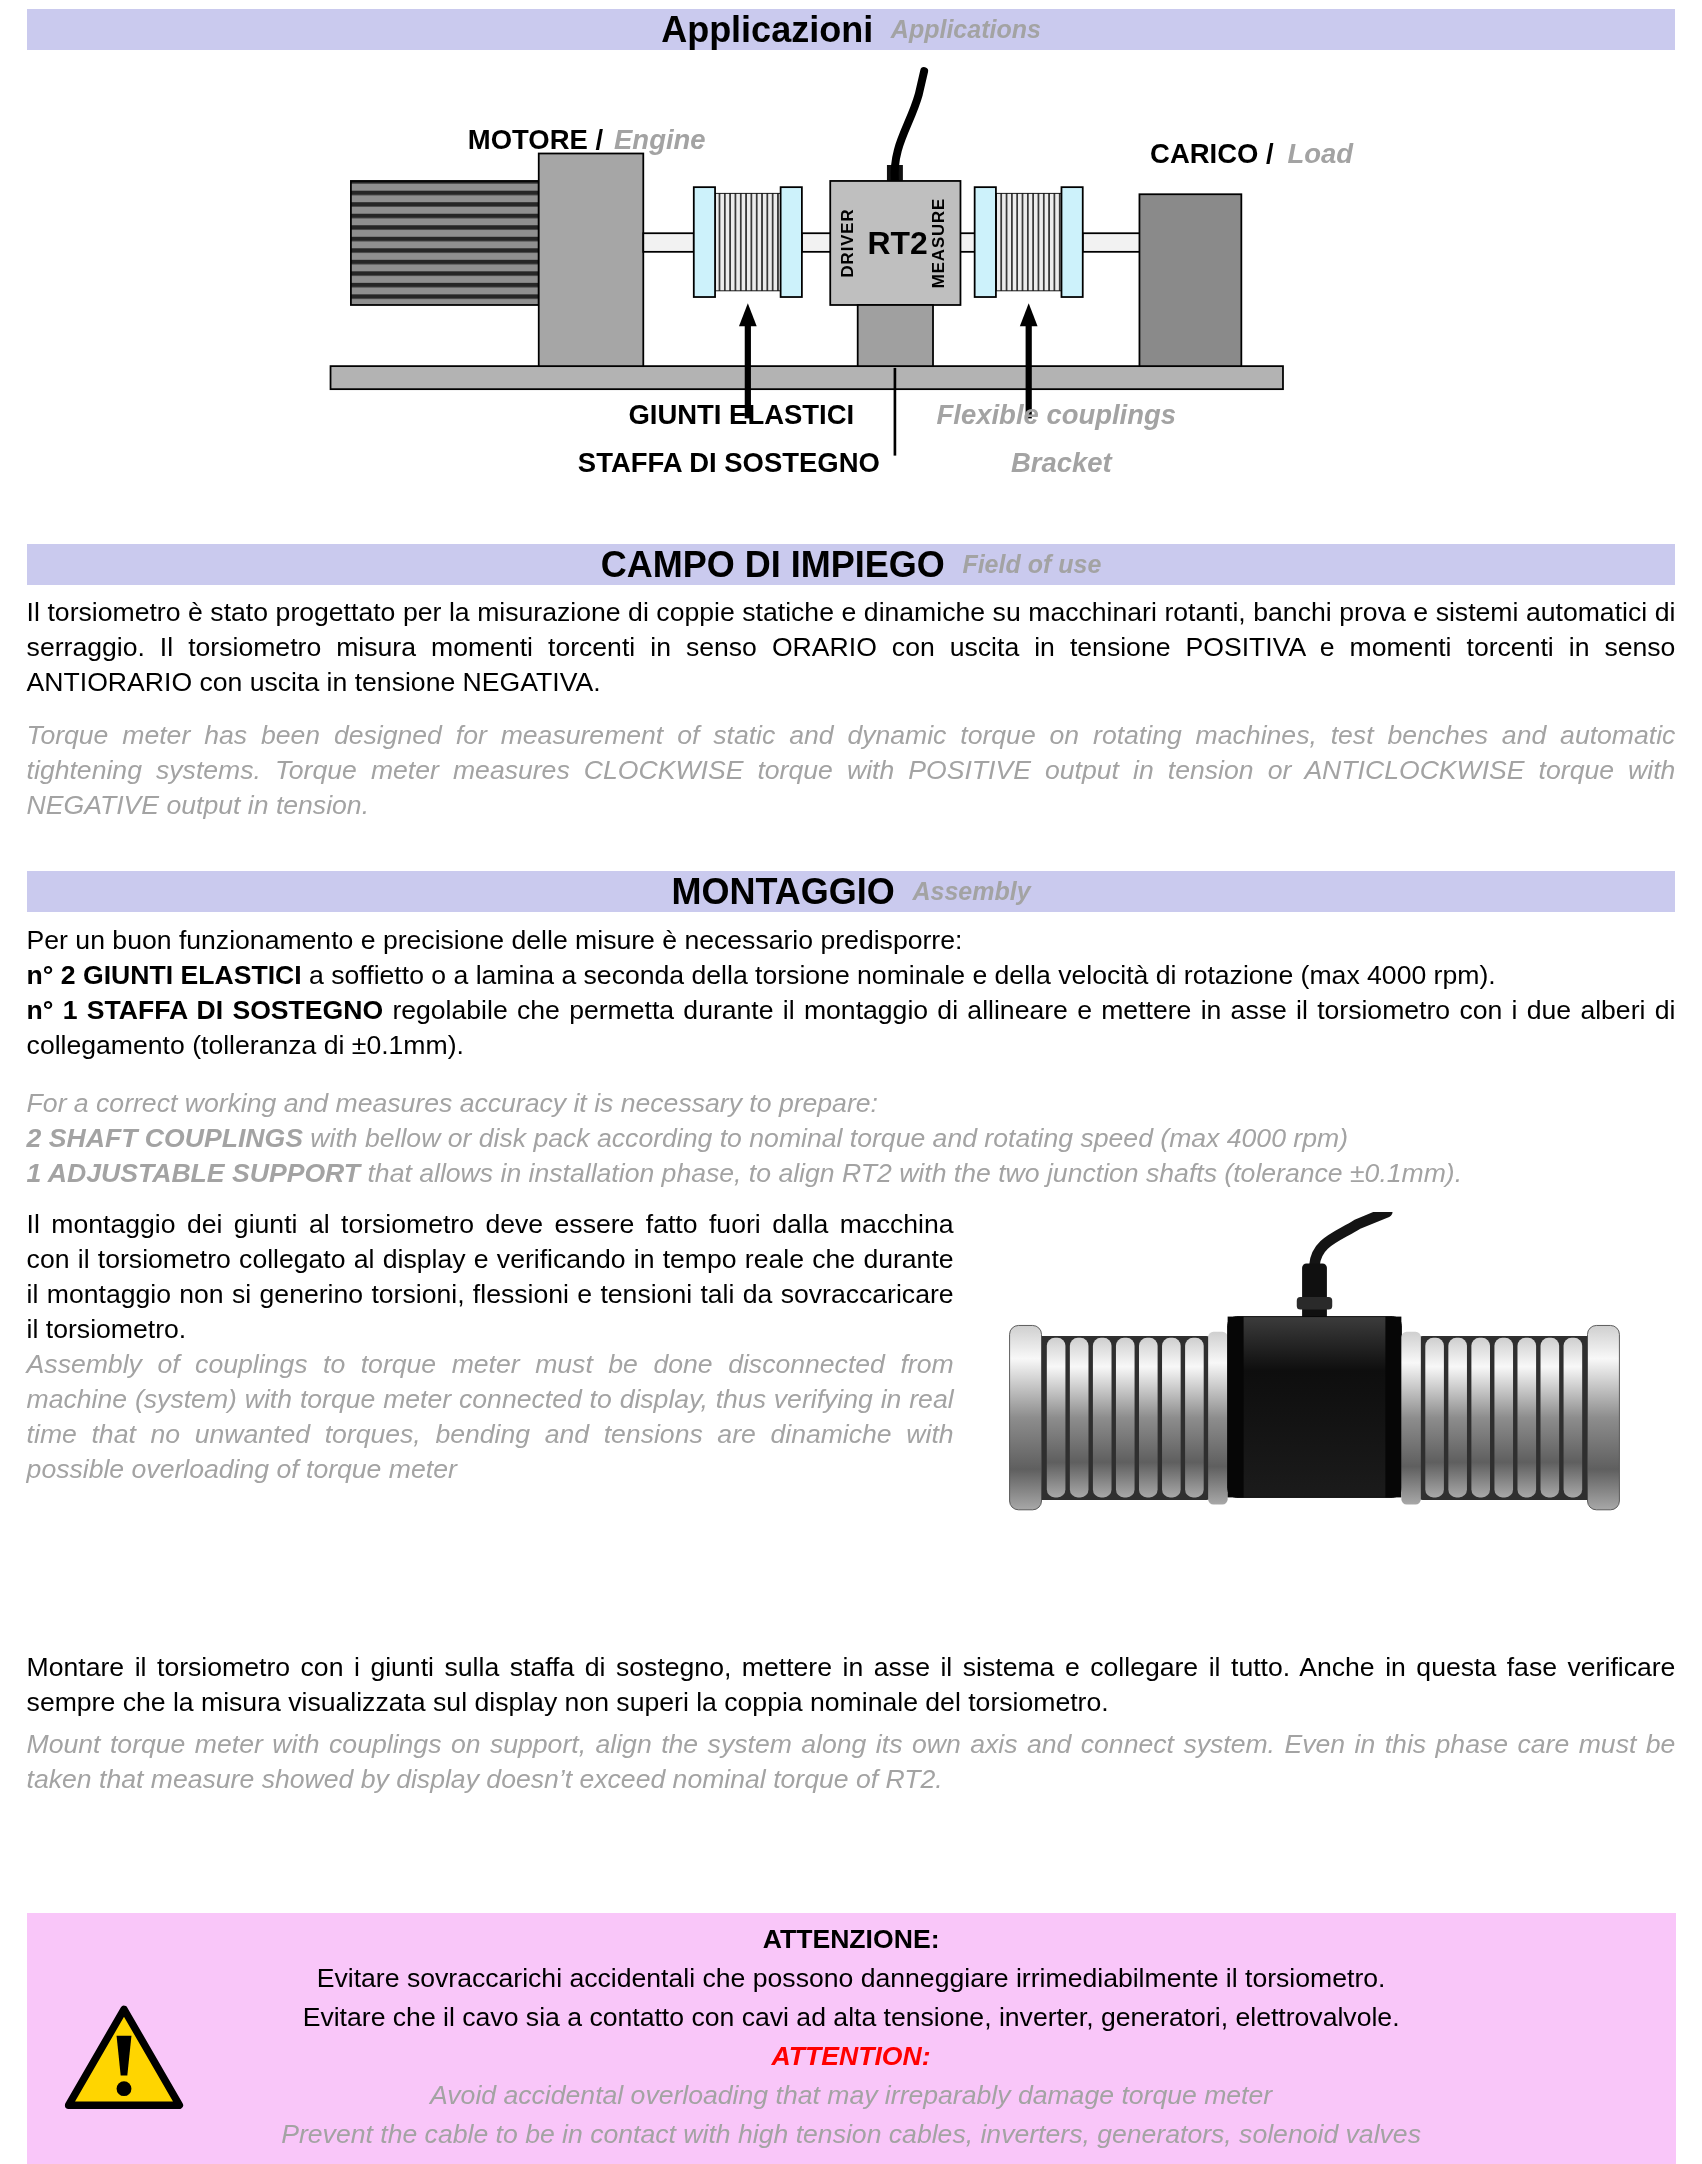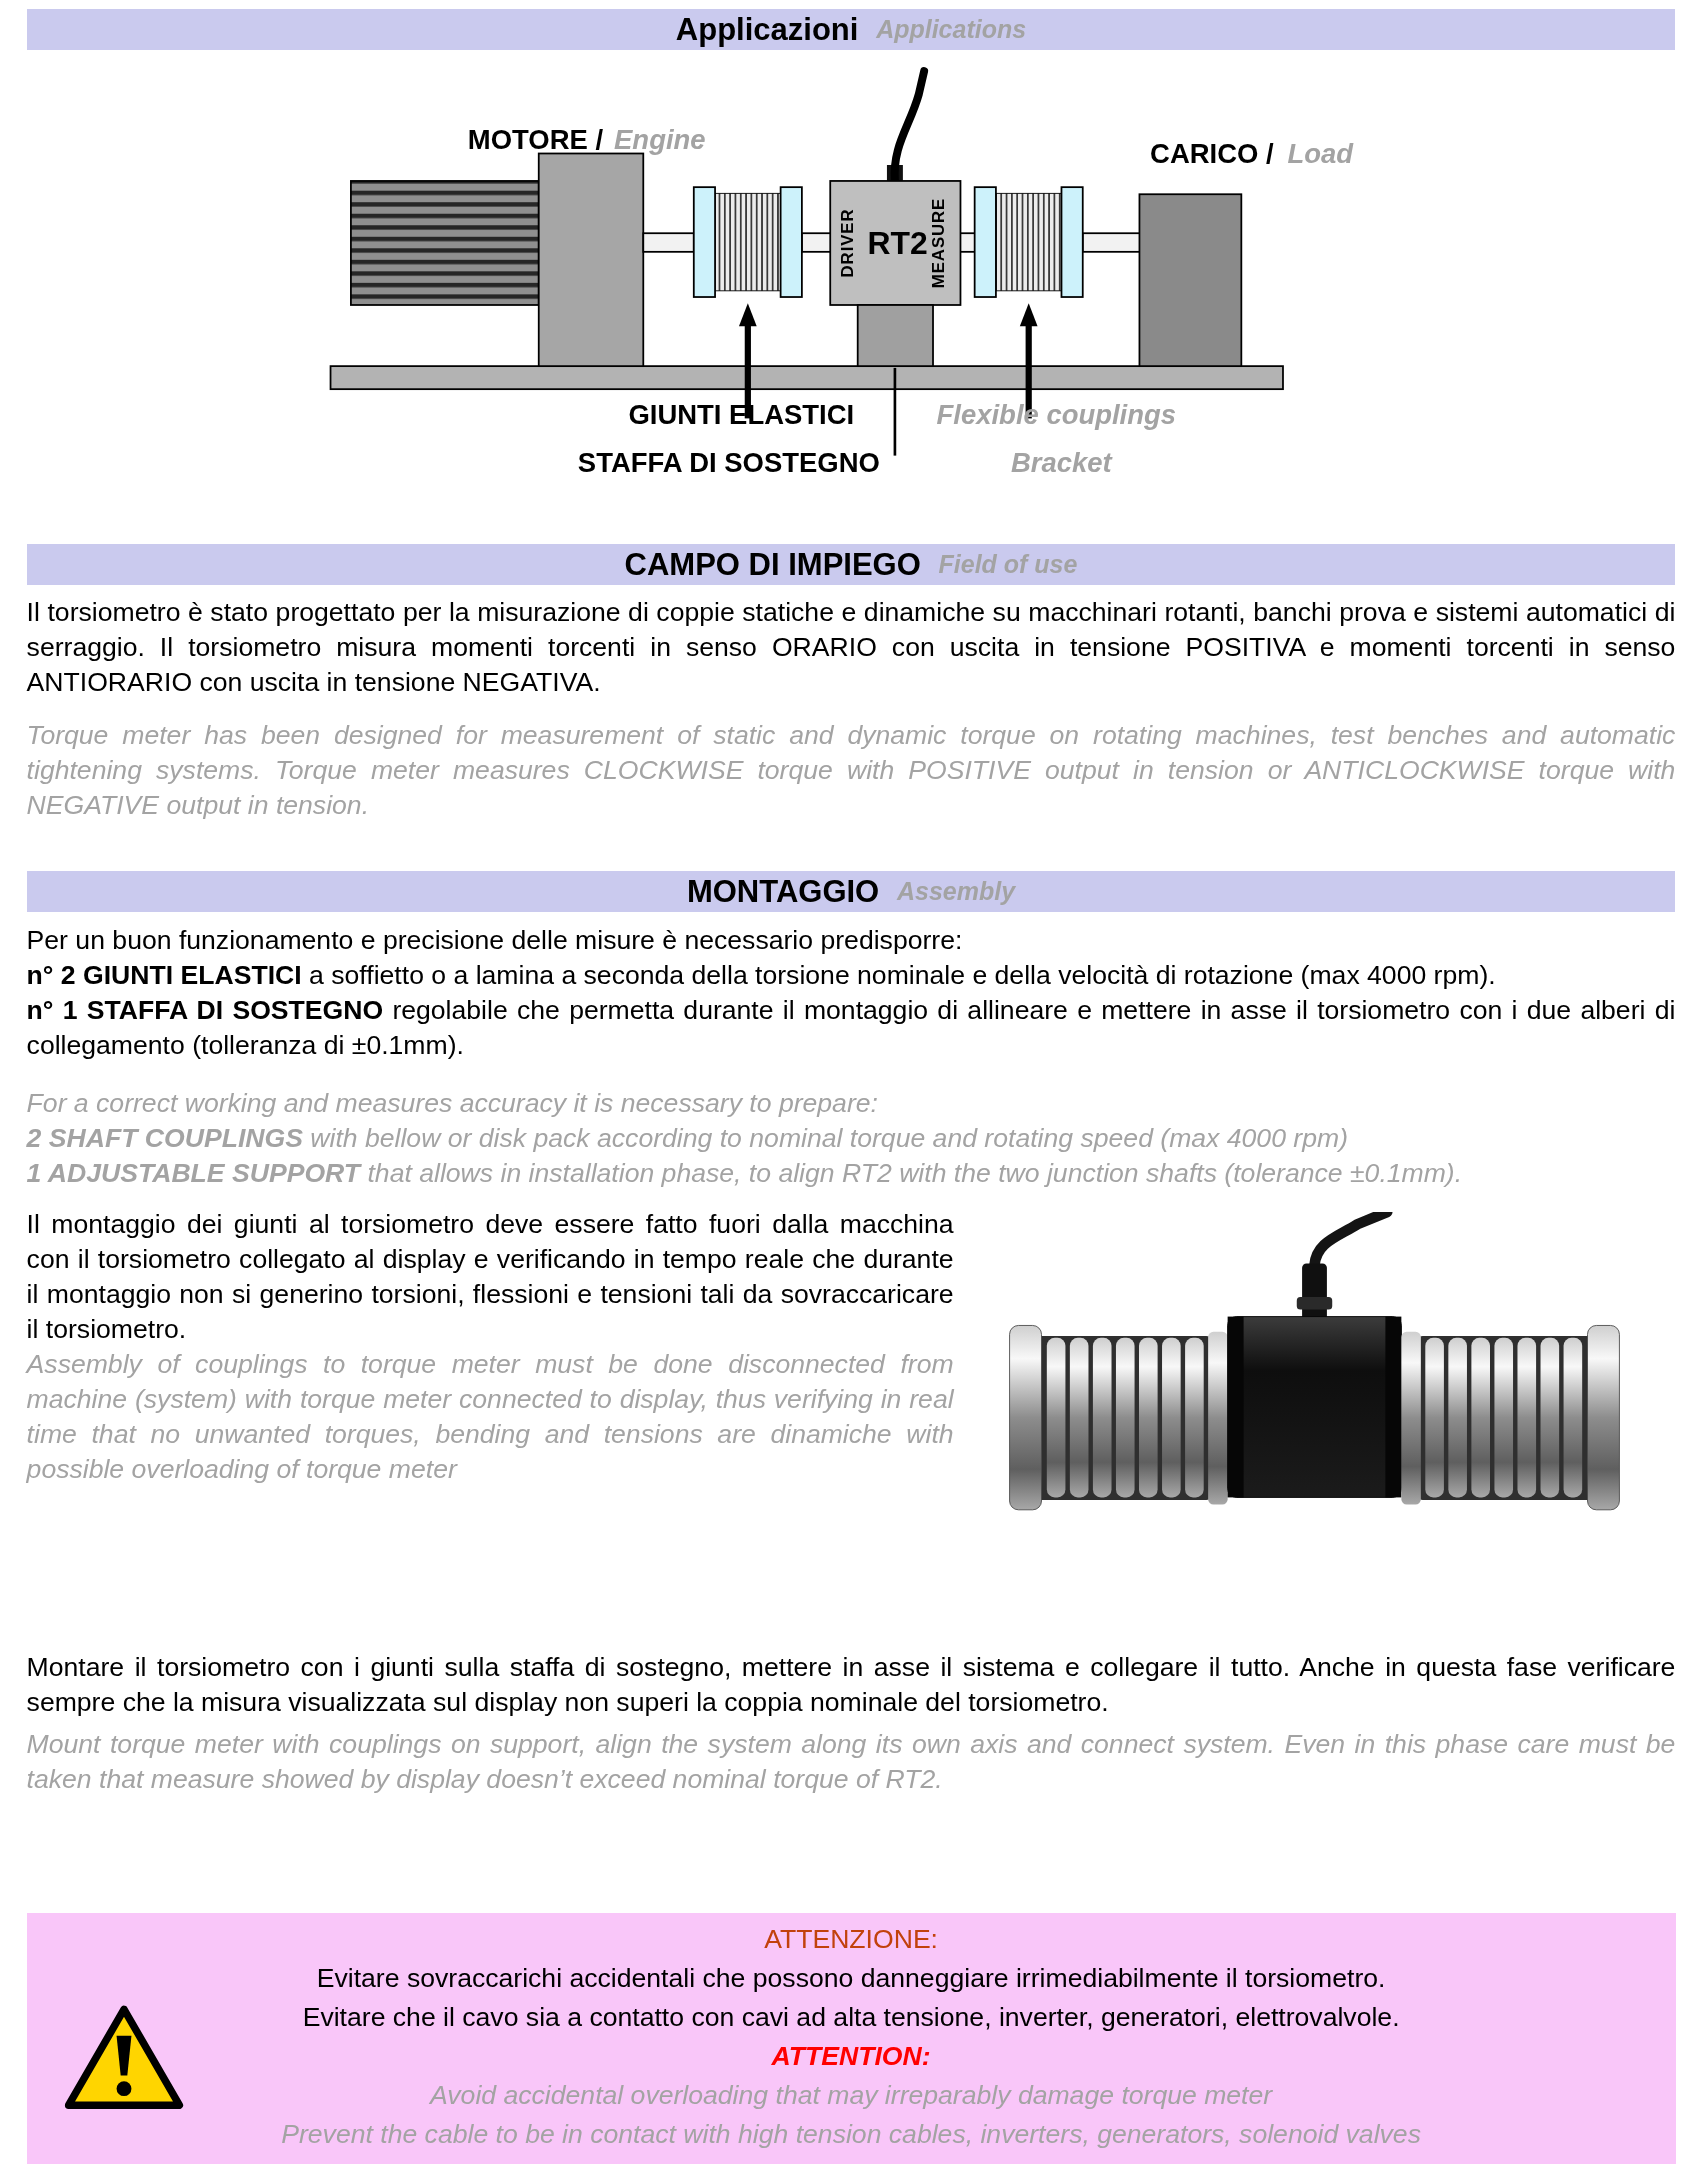--- a/index.html
+++ b/index.html
@@ -12,21 +12,21 @@
   }
   .page { padding:0 26.6px; position:relative; }
 
   .section-bar {
     background:#cacaee; height:41px;
     display:flex; align-items:center; justify-content:center; gap:17.7px;
   }
   .bar-top { margin-top:8.9px; }
   .bar-field { margin-top:28px; }
   .bar-assembly { margin-top:48px; }
-  .t-it { font-weight:bold; font-size:31px; }
+  .t-it { font-weight:bold; font-size:36px; }
   .t-en { font-weight:bold; font-style:italic; font-size:25px; color:#a3a3a3; }
 
   p { margin:0; text-align:justify; }
   .p-it { color:#000; }
   .p-en { color:#a3a3a3; font-style:italic; }
   .m-t12 { margin-top:10.6px; }
   .m-t20 { margin-top:17.7px; }
   .m-t26 { margin-top:23px; }
   .lead-b { font-weight:bold; }
 
@@ -42,21 +42,21 @@
   .photo-wrap { margin-top:5.3px; }
 
   .mount-it { margin-top:39px; }
   .mount-en { margin-top:7px; }
 
   .warning-box {
     position:absolute; left:26.6px; top:1913px; width:1649px; height:251px;
     background:#f9c6f9; text-align:center; line-height:39px; padding-top:7px;
   }
   .warning-box p { text-align:center; }
-  .w-red { color:#c2410c; font-weight:normal; }
+  .w-red { color:#000000; font-weight:bold; }
   .w-red-i { color:#ff0000; font-weight:bold; font-style:italic; }
   .w-gray { color:#a3a3a3; font-style:italic; }
   .warn-icon { position:absolute; left:35px; top:89px; }
 </style>
 </head>
 <body>
 
 <div class="page">
 
   <div class="section-bar bar-top">

